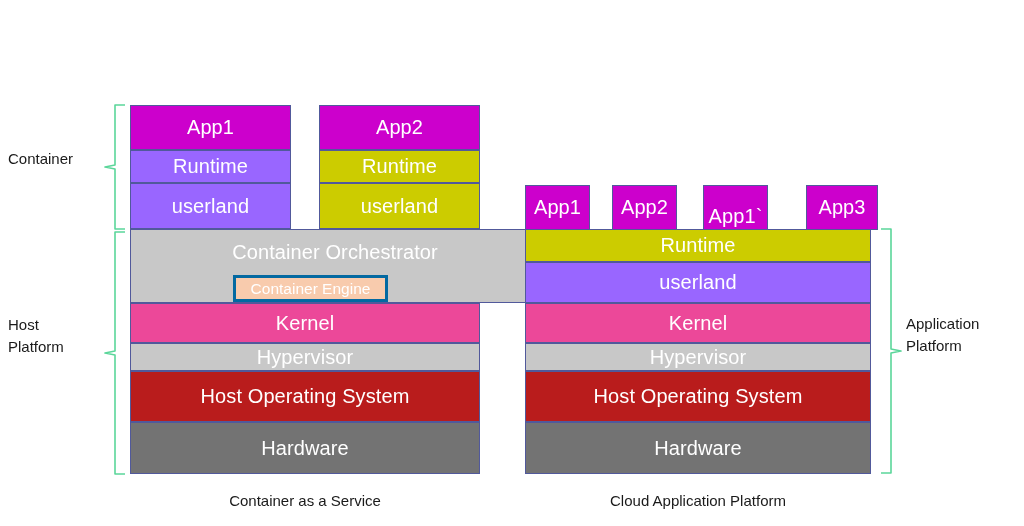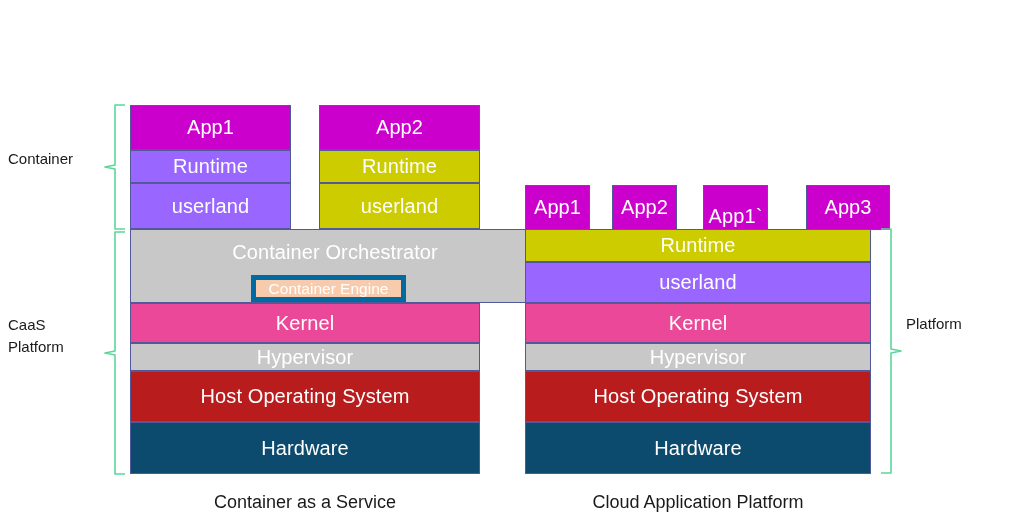--- a/index.html
+++ b/index.html
@@ -38,53 +38,52 @@
     white-space: nowrap;
   }
   .block.app      { background: #CC00CC; }
   .block.runtime-p{ background: #9966FF; }
   .block.runtime-y{ background: #CCCC00; }
   .block.userland-p{ background: #9966FF; }
   .block.userland-y{ background: #CCCC00; }
   .block.gray     { background: #C8C8C8; }
   .block.kernel   { background: #ec4899; }
   .block.blue     { background: #b91c1c; }
-  .block.green    { background: #0c4a6e; }
+  .block.green    { background: #737373; }
 
   .block.orchestrator {
     align-items: flex-start;
     padding-top: 11px;
   }
 
   .engine-box {
     position: absolute;
     box-sizing: border-box;
     background: #F8CBAD;
-    border: 5px solid #0369a1;
+    border: 3px solid #0369a1;
     display: flex;
     align-items: center;
     justify-content: center;
     color: #ffffff;
     font-size: 15.5px;
     white-space: nowrap;
-    margin-left: 18px;
   }
 
   
   .side-label {
     position: absolute;
     font-size: 15px;
     color: #1a1a1a;
     line-height: 1.45;
     text-align: left;
   }
 
   .caption {
     position: absolute;
-    font-size: 18px;
+    font-size: 15px;
     color: #1a1a1a;
     white-space: nowrap;
     text-align: center;
   }
 
   .bracket {
     position: absolute;
   }
   .bracket svg { display: block; }
 </style>
@@ -101,21 +100,21 @@
 
   <div class="bracket" style="left:103px; top:230px; width:24px; height:246px;">
     <svg width="24" height="246" viewBox="0 0 24 246">
       <path d="M22 2 L12 2 L12 121 L2 123 L12 125 L12 244 L22 244" fill="none" stroke="#5BD69A" stroke-width="1.6" stroke-linejoin="round"></path>
     </svg>
   </div>
 
   <div class="side-label" style="left:8px; top:148px; width:92px;">Container</div>
 
   <div class="side-label" style="left:8px; top:314px; width:92px;">
-    <div>CaaS</div>
+    <div>Host</div>
     <div>Platform</div>
   </div>
 
   <div class="block app" style="left:130px; top:105px; width:161px; height:45px;">App1</div>
   <div class="block runtime-p" style="left:130px; top:150px; width:161px; height:33px;">Runtime</div>
   <div class="block userland-p" style="left:130px; top:183px; width:161px; height:46px;">userland</div>
 
   <div class="block app" style="left:319px; top:105px; width:161px; height:45px;">App2</div>
   <div class="block runtime-y" style="left:319px; top:150px; width:161px; height:33px;">Runtime</div>
   <div class="block userland-y" style="left:319px; top:183px; width:161px; height:46px;">userland</div>
@@ -126,34 +125,35 @@
   <div class="block kernel" style="left:130px; top:303px; width:350px; height:40px;">Kernel</div>
   <div class="block gray" style="left:130px; top:343px; width:350px; height:28px;">Hypervisor</div>
   <div class="block blue" style="left:130px; top:371px; width:350px; height:51px;">Host Operating System</div>
   <div class="block green" style="left:130px; top:422px; width:350px; height:52px;">Hardware</div>
 
   <div class="caption" style="left:130px; top:492px; width:350px;">Container as a Service</div>
 
   <div class="block app" style="left:525px; top:185px; width:65px; height:45px;">App1</div>
   <div class="block app" style="left:612px; top:185px; width:65px; height:45px;">App2</div>
   <div class="block app" style="left:703px; top:185px; width:65px; height:62px;">App1`</div>
-  <div class="block app" style="left:806px; top:185px; width:84px; height:45px;">App3</div>
+  <div class="block app" style="left:806px; top:185px; width:72px; height:45px;">App3</div>
 
   <div class="block runtime-y" style="left:525px; top:229px; width:346px; height:33px;">Runtime</div>
   <div class="block userland-p" style="left:525px; top:262px; width:346px; height:41px;">userland</div>
   <div class="block kernel" style="left:525px; top:303px; width:346px; height:40px;">Kernel</div>
   <div class="block gray" style="left:525px; top:343px; width:346px; height:28px;">Hypervisor</div>
   <div class="block blue" style="left:525px; top:371px; width:346px; height:51px;">Host Operating System</div>
   <div class="block green" style="left:525px; top:422px; width:346px; height:52px;">Hardware</div>
 
   <div class="caption" style="left:525px; top:492px; width:346px;">Cloud Application Platform</div>
 
   <div class="bracket" style="left:879px; top:227px; width:24px; height:248px;">
     <svg width="24" height="248" viewBox="0 0 24 248">
       <path d="M2 2 L12 2 L12 122 L22 124 L12 126 L12 246 L2 246" fill="none" stroke="#5BD69A" stroke-width="1.6" stroke-linejoin="round"></path>
     </svg>
   </div>
 
   <div class="side-label" style="left:906px; top:313px; width:112px;">
+    <div>Application</div>
     <div>Platform</div>
   </div>
 
 </div>
 
 </body></html>

